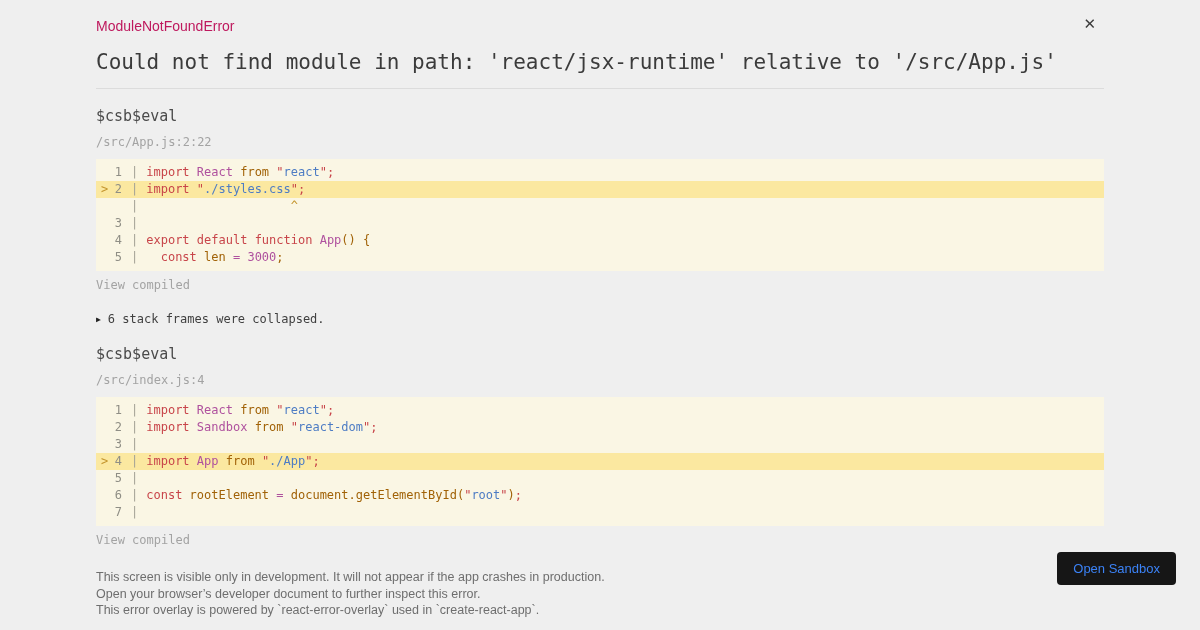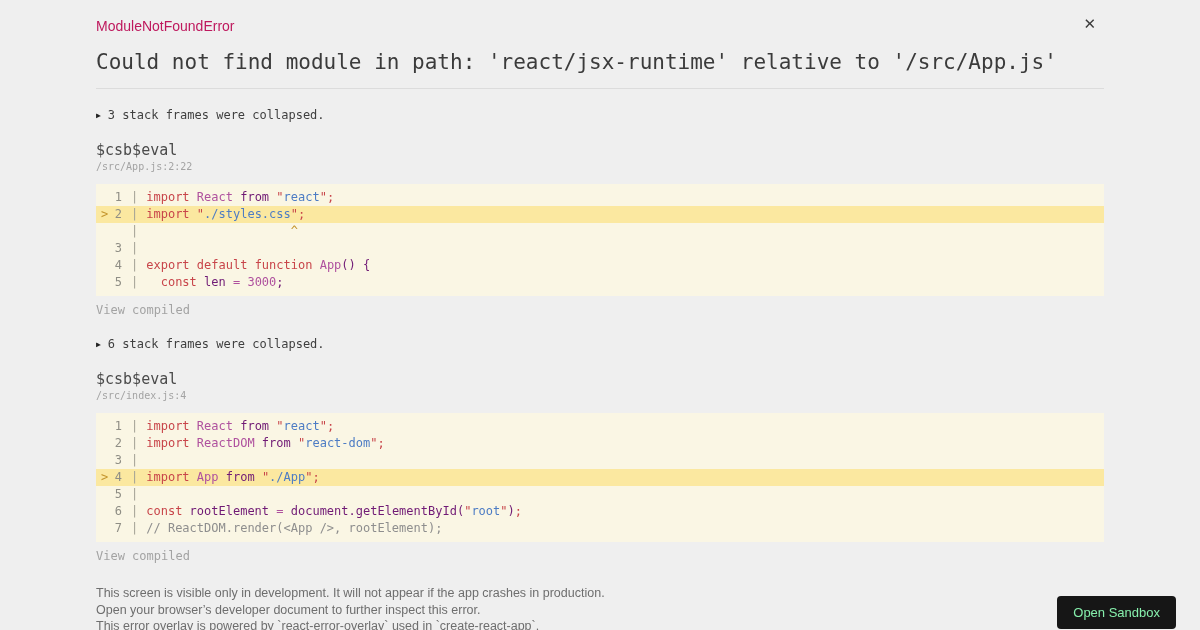--- a/index.html
+++ b/index.html
@@ -61,24 +61,24 @@
 
   .frame-head { margin-top: 21px; }
   .frame-fn {
     font-family: "DejaVu Sans Mono", monospace;
     font-size: 15px;
     color: #4b4b4b;
     line-height: 13px;
   }
   .frame-loc {
     font-family: "DejaVu Sans Mono", monospace;
-    font-size: 10px;
+    font-size: 12px;
     color: #a3a3a3;
     line-height: 12px;
-    margin-top: 4px;
+    margin-top: 13px;
   }
 
   .codeblock {
     margin-top: 11px;
     background: #faf6e4;
     padding: 5px 0;
   }
   .code-row {
     display: flex;
     font-family: "DejaVu Sans Mono", monospace;
@@ -90,21 +90,21 @@
   .code-row .marker { width: 14px; padding-left: 5px; color: #c3942c; flex: none; }
   .code-row .lineno { width: 12px; text-align: right; color: #8f8e85; flex: none; }
   .code-row .pipe { margin-left: 9px; color: #a3a295; flex: none; }
   .code-row .code-text { margin-left: 8px; color: #53525a; }
 
   .tok-kw { color: #c8454a; }
   .tok-id { color: #af519e; }
   .tok-op { color: #af519e; }
   .tok-str { color: #4d7cc4; }
   .tok-q { color: #c8454a; }
-  .tok-pl { color: #701a75; text-align: center; }
+  .tok-pl { color: #a16207; text-align: center; }
   .tok-cm { color: #8e8e8e; }
   .tok-caret { color: #c3942c; }
 
   .view-compiled {
     display: inline-block;
     margin-top: 8px;
     font-family: "DejaVu Sans Mono", monospace;
     font-size: 12px;
     color: #a3a3a3;
     line-height: 13px;
@@ -113,24 +113,24 @@
 
   .footer {
     margin-top: 21px;
     font-size: 12.5px;
     color: #6e6e6e;
     line-height: 16.5px;
   }
 
   .open-sandbox {
     position: absolute;
-    top: 596px;
+    top: 552px;
     right: 24px;
     background: #161616;
-    color: #86efac;
+    color: #3b82f6;
     font-family: "Liberation Sans", sans-serif;
     font-size: 13px;
     padding: 9px 16px;
     border: none;
     border-radius: 4px;
     cursor: pointer;
   }
 </style>
 </head>
 <body>
@@ -141,23 +141,20 @@
 
   <button class="close-btn">
     <span>✕</span>
   </button>
 
   <div class="message">Could not find module in path: 'react/jsx-runtime' relative to '/src/App.js'</div>
 
   <hr class="divider">
 
   <div>
-    <div class="collapse-toggle">
-      <span class="tri">▶</span><span>3 stack frames were collapsed.</span>
-    </div>
     <div class="frame-head">
       <div class="frame-fn">$csb$eval</div>
       <div class="frame-loc">/src/App.js:2:22</div>
     </div>
     <div class="codeblock">
         <div class="code-row"><span class="marker"> </span><span class="lineno">1</span><span class="pipe">|</span><span class="code-text"><span class="tok-kw">import</span><span class="tok-pl"> </span><span class="tok-id">React</span><span class="tok-pl"> from </span><span class="tok-q">"</span><span class="tok-str">react</span><span class="tok-q">";</span></span></div>
         <div class="code-row highlight"><span class="marker">&gt;</span><span class="lineno">2</span><span class="pipe">|</span><span class="code-text"><span class="tok-kw">import</span><span class="tok-pl"> </span><span class="tok-q">"</span><span class="tok-str">./styles.css</span><span class="tok-q">";</span></span></div>
         <div class="code-row"><span class="marker"> </span><span class="lineno"></span><span class="pipe">|</span><span class="code-text"><span class="tok-pl">                    </span><span class="tok-caret">^</span></span></div>
         <div class="code-row"><span class="marker"> </span><span class="lineno">3</span><span class="pipe">|</span><span class="code-text"></span></div>
         <div class="code-row"><span class="marker"> </span><span class="lineno">4</span><span class="pipe">|</span><span class="code-text"><span class="tok-kw">export</span><span class="tok-pl"> </span><span class="tok-kw">default</span><span class="tok-pl"> </span><span class="tok-kw">function</span><span class="tok-pl"> </span><span class="tok-id">App</span><span class="tok-pl">() {</span></span></div>
@@ -169,26 +166,26 @@
   <div>
     <div class="collapse-toggle">
       <span class="tri">▶</span><span>6 stack frames were collapsed.</span>
     </div>
     <div class="frame-head">
       <div class="frame-fn">$csb$eval</div>
       <div class="frame-loc">/src/index.js:4</div>
     </div>
     <div class="codeblock">
         <div class="code-row"><span class="marker"> </span><span class="lineno">1</span><span class="pipe">|</span><span class="code-text"><span class="tok-kw">import</span><span class="tok-pl"> </span><span class="tok-id">React</span><span class="tok-pl"> from </span><span class="tok-q">"</span><span class="tok-str">react</span><span class="tok-q">";</span></span></div>
-        <div class="code-row"><span class="marker"> </span><span class="lineno">2</span><span class="pipe">|</span><span class="code-text"><span class="tok-kw">import</span><span class="tok-pl"> </span><span class="tok-id">ReactDOM</span><span class="tok-pl"> from </span><span class="tok-q">"</span><span class="tok-str">react-dom</span><span class="tok-q">";</span></span></div>
+        <div class="code-row"><span class="marker"> </span><span class="lineno">2</span><span class="pipe">|</span><span class="code-text"><span class="tok-kw">import</span><span class="tok-pl"> </span><span class="tok-id">Sandbox</span><span class="tok-pl"> from </span><span class="tok-q">"</span><span class="tok-str">react-dom</span><span class="tok-q">";</span></span></div>
         <div class="code-row"><span class="marker"> </span><span class="lineno">3</span><span class="pipe">|</span><span class="code-text"></span></div>
         <div class="code-row highlight"><span class="marker">&gt;</span><span class="lineno">4</span><span class="pipe">|</span><span class="code-text"><span class="tok-kw">import</span><span class="tok-pl"> </span><span class="tok-id">App</span><span class="tok-pl"> from </span><span class="tok-q">"</span><span class="tok-str">./App</span><span class="tok-q">";</span></span></div>
         <div class="code-row"><span class="marker"> </span><span class="lineno">5</span><span class="pipe">|</span><span class="code-text"></span></div>
         <div class="code-row"><span class="marker"> </span><span class="lineno">6</span><span class="pipe">|</span><span class="code-text"><span class="tok-kw">const</span><span class="tok-pl"> rootElement </span><span class="tok-op">=</span><span class="tok-pl"> document.getElementById(</span><span class="tok-q">"</span><span class="tok-str">root</span><span class="tok-q">"</span><span class="tok-pl">)</span><span class="tok-q">;</span></span></div>
-        <div class="code-row"><span class="marker"> </span><span class="lineno">7</span><span class="pipe">|</span><span class="code-text"><span class="tok-cm">// ReactDOM.render(&lt;App /&gt;, rootElement);</span></span></div>
+        <div class="code-row"><span class="marker"> </span><span class="lineno">7</span><span class="pipe">|</span></div>
       </div>
     <span class="view-compiled">View compiled</span>
   </div>
 
   <div class="footer">
     <div>This screen is visible only in development. It will not appear if the app crashes in production.</div>
     <div>Open your browser’s developer document to further inspect this error.</div>
     <div>This error overlay is powered by `react-error-overlay` used in `create-react-app`.</div>
   </div>
 

